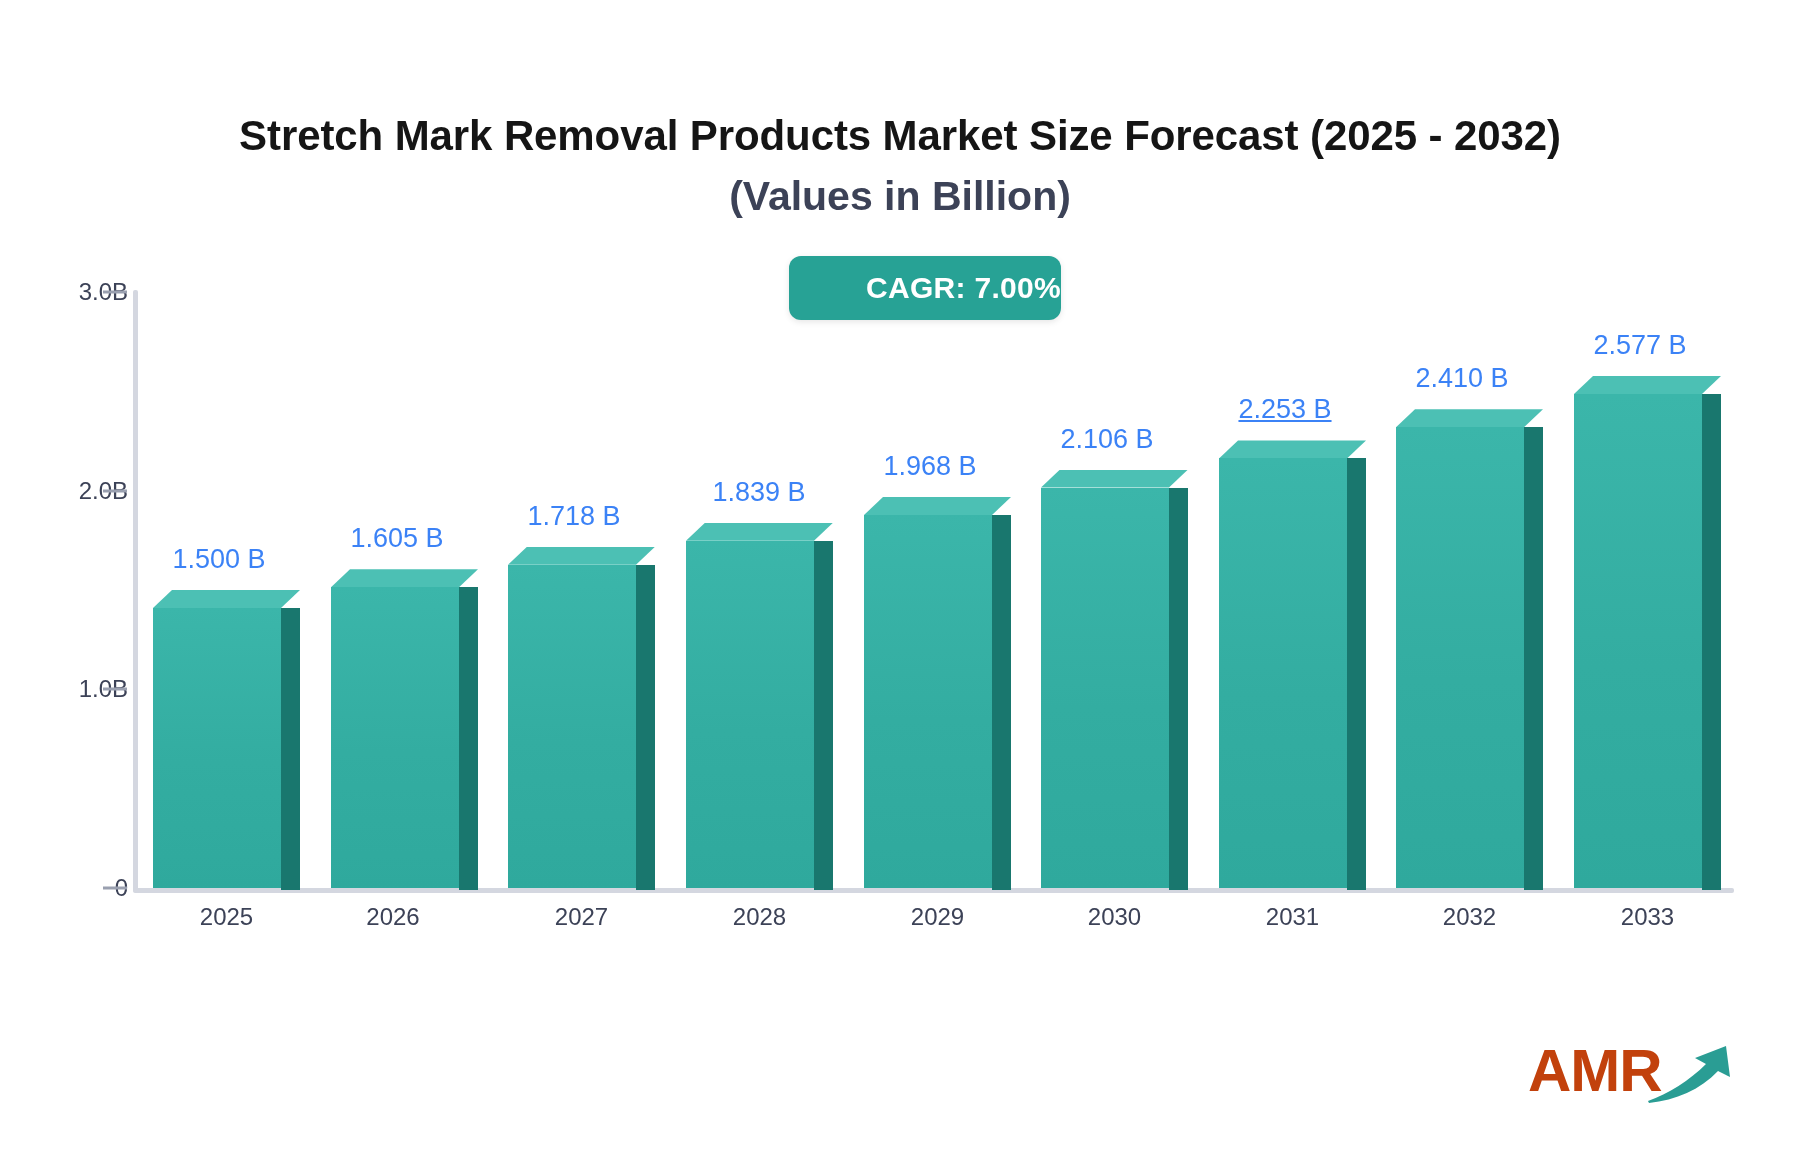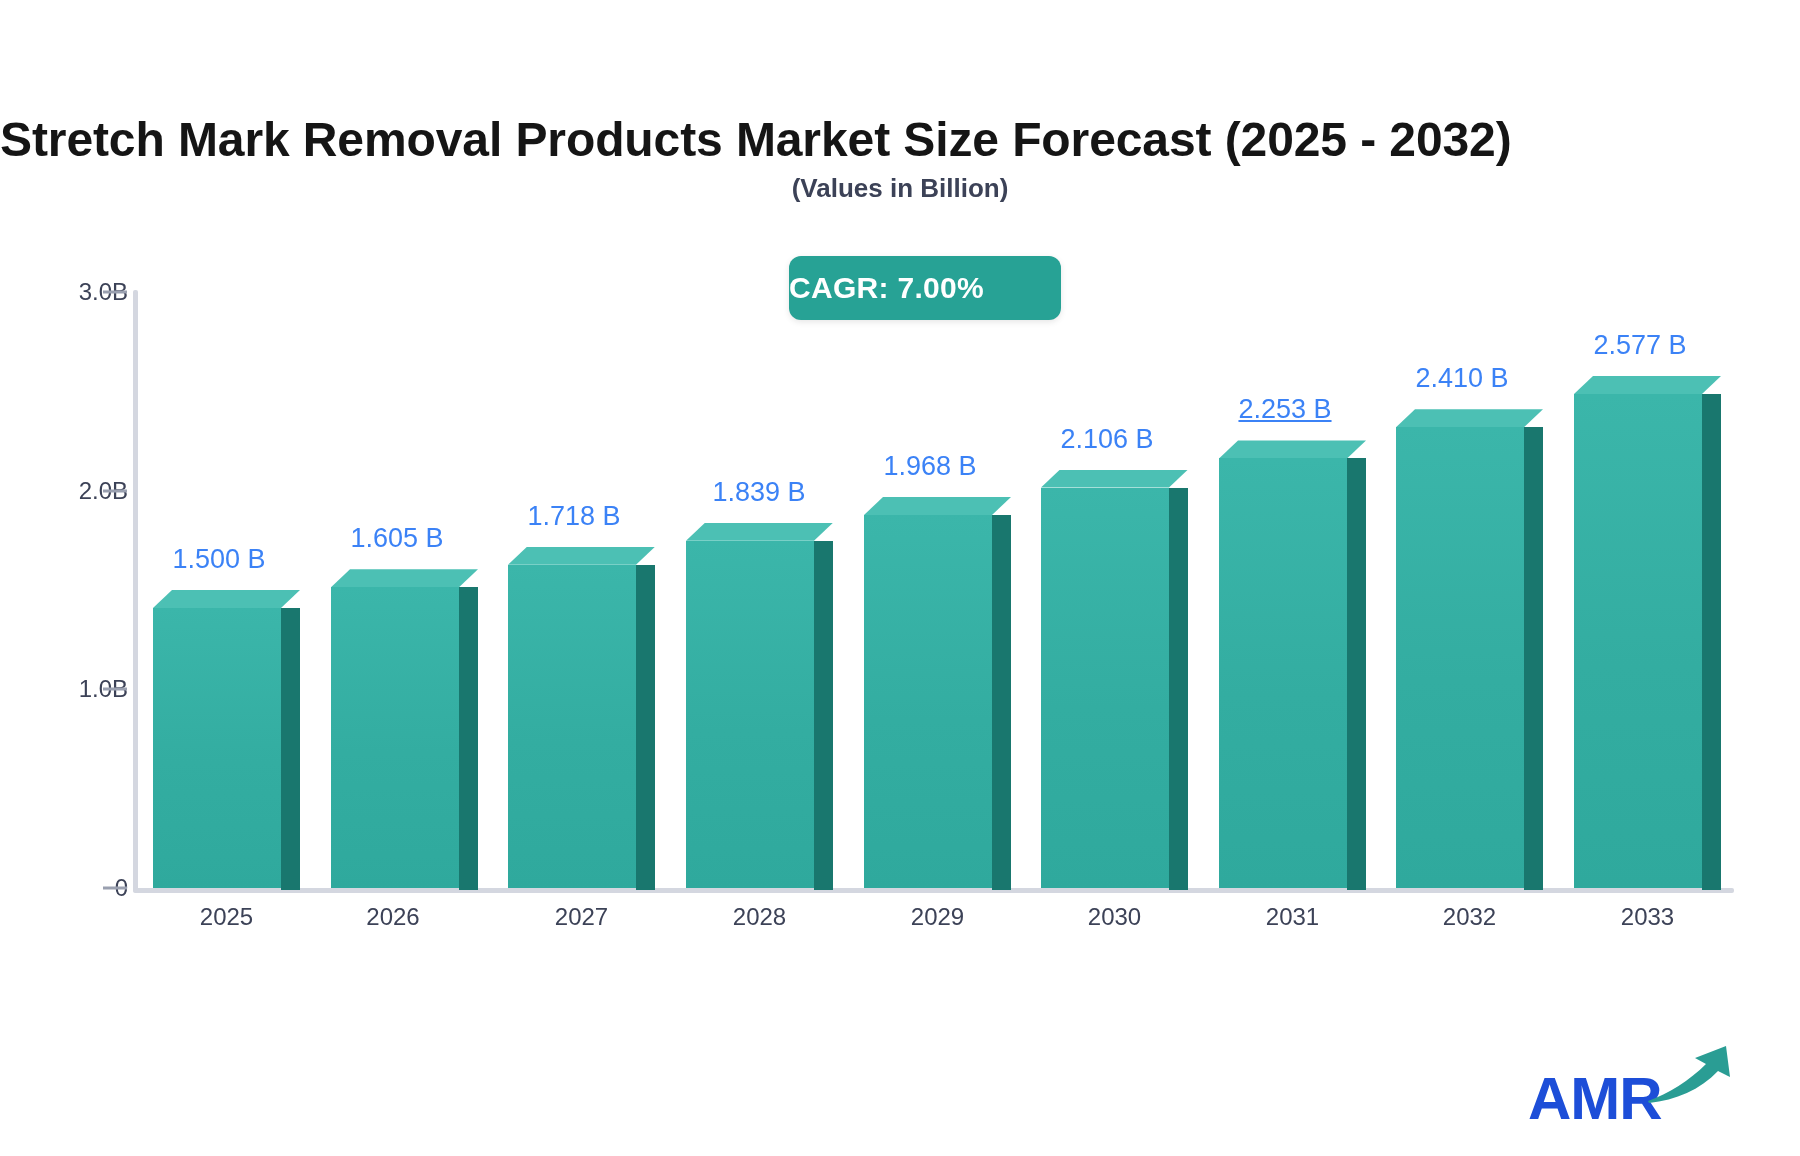--- a/index.html
+++ b/index.html
@@ -21,50 +21,50 @@
     width: 1800px;
     height: 1156px;
     background: #ffffff;
   }
 
   
   .chart-title {
     position: absolute;
     left: 0; top: 112px;
     width: 1800px;
-    text-align: left;
-    font-size: 48px;
+    text-align: center;
+    font-size: 42px;
     font-weight: bold;
     color: #151515;
     letter-spacing: -0.1px;
     white-space: nowrap;
   }
   .chart-subtitle {
     position: absolute;
     left: 0; top: 173px;
     width: 1800px;
     text-align: center;
-    font-size: 26px;
+    font-size: 41px;
     font-weight: bold;
     color: #3c4257;
     white-space: nowrap;
   }
 
   
   .cagr-badge {
     position: absolute;
     left: 789px;
     top: 256px;
     width: 272px;
     height: 64px;
     background: #27a295;
     border-radius: 12px;
     display: flex;
     align-items: center;
-    justify-content: flex-start;
+    justify-content: flex-end;
     box-shadow: 0 2px 6px rgba(0,0,0,0.10);
   }
   .cagr-badge span {
     color: #ffffff;
     font-size: 30px;
     font-weight: bold;
     letter-spacing: 0.3px;
     white-space: nowrap;
   }
 
@@ -153,24 +153,23 @@
     left: 1528px;
     top: 1040px;
     width: 200px;
     height: 70px;
   }
   .amr-text {
     position: absolute;
     left: 0; top: 0;
     font-size: 60px;
     font-weight: bold;
-    color: #1d4ed8;
+    color: #c2410c;
     letter-spacing: -1px;
     line-height: 62px;
-    margin-top: 28px;
   }
   .amr-arrow {
     position: absolute;
     left: 118px;
     top: 4px;
     width: 86px;
     height: 60px;
   }
 </style>
 </head>

